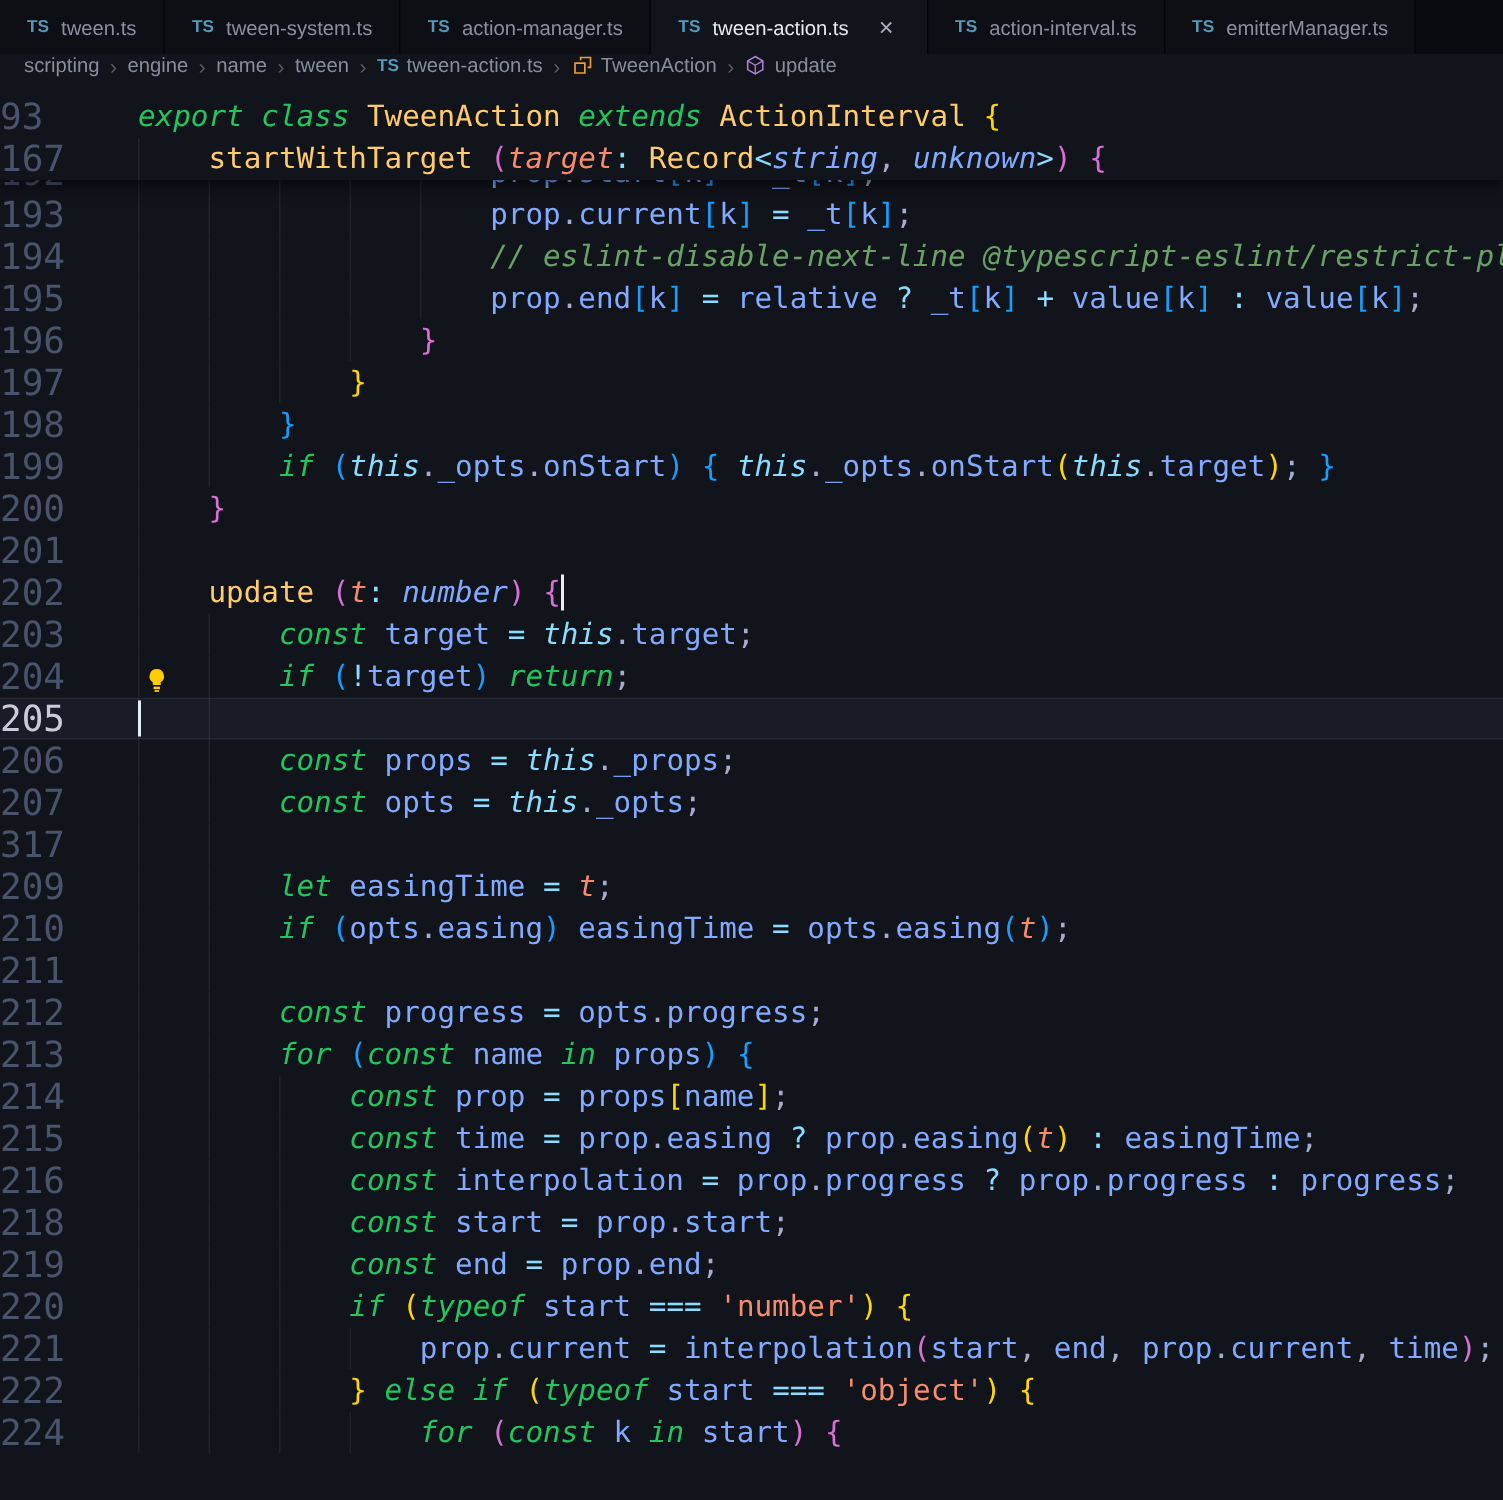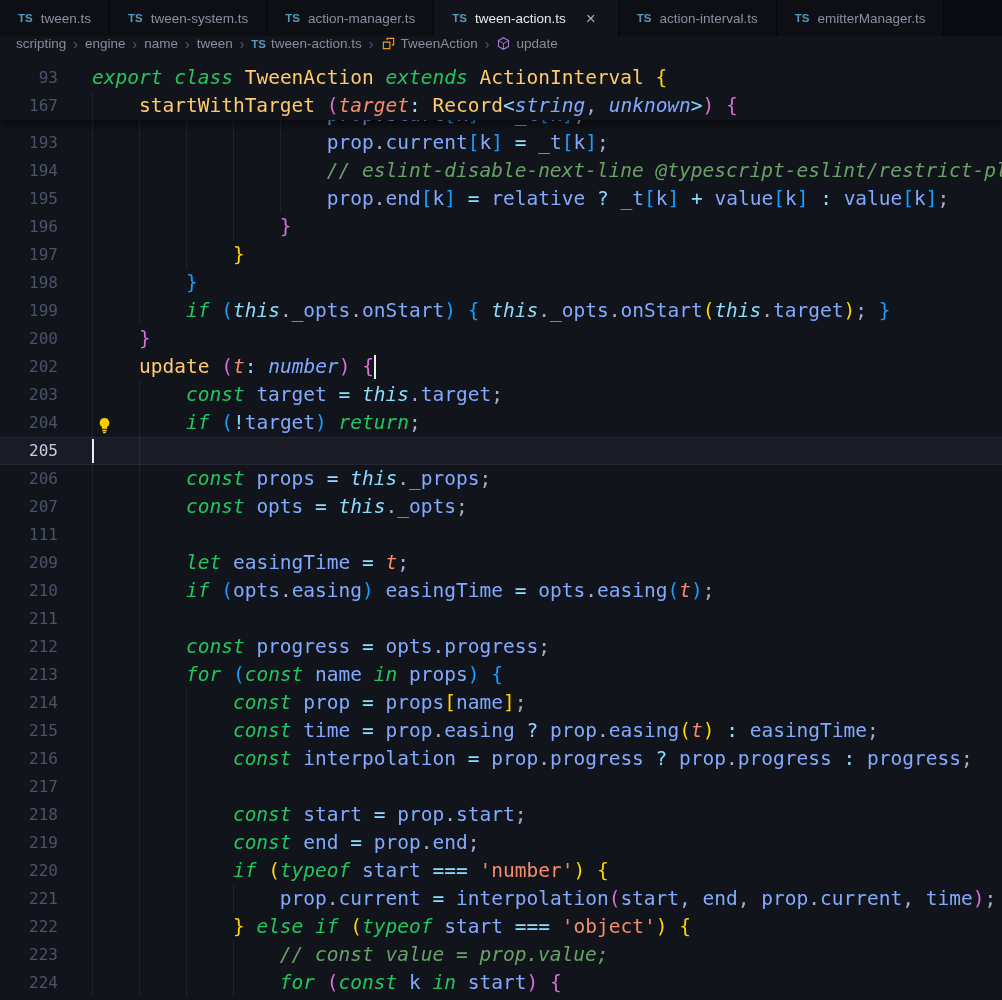--- a/index.html
+++ b/index.html
@@ -25,21 +25,21 @@
   .bc-item svg, .bc-item .ts-badge { display:inline-block; }
   
   .editor { position:absolute; top:64px; left:0; width:1002px; bottom:0; overflow:hidden; background:#12141c; }
   .content { position:absolute; top:37px; left:0; width:100%; }
   .sticky { position:absolute; top:0; left:0; width:100%; height:56px; background:#12141c; z-index:5;
             box-shadow:0 5px 9px rgba(0,0,0,0.5); }
   .line { position:relative; display:flex; height:28px; line-height:28px;
           font-family:"DejaVu Sans Mono", monospace; font-size:19.5px; white-space:pre; }
   .line.active-line { background:rgba(130,148,185,0.07);
           box-shadow:inset 0 1px 0 rgba(255,255,255,0.05), inset 0 -1px 0 rgba(255,255,255,0.05); }
-  .ln { width:58px; flex:none; text-align:right; color:#49536a; font-size:16px; }
+  .ln { width:58px; flex:none; text-align:left; color:#49536a; font-size:24px; }
   .line.active-line .ln { color:#c6cdda; }
   .gut { width:34px; flex:none; position:relative; }
   .code { position:relative; flex:1 1 auto; overflow:hidden; }
   .guide { position:absolute; top:0; bottom:0; width:1px; background:rgba(165,185,225,0.09); }
   .caret { position:absolute; top:2px; width:2px; height:24px; background:#e7edf8; z-index:3; }
   .bulb { position:absolute; left:4px; top:5px; width:17px; height:17px; z-index:2; }
   
   .tk-d  { color:#a6accd; }
   .tk-kw { color:#22c55e; font-style:italic; }
   .tk-cl { color:#ffcb6b; }
@@ -127,45 +127,44 @@
   <div class="content">
       <div class="line"><div class="ln">192</div><div class="gut"></div><div class="code"><div class="guide" style="left: 0ch;"></div><div class="guide" style="left: 4ch;"></div><div class="guide" style="left: 8ch;"></div><div class="guide" style="left: 12ch;"></div><div class="guide" style="left: 16ch;"></div><span class="tk-d">                    </span><span class="tk-v">prop</span><span class="tk-d">.</span><span class="tk-v">start</span><span class="tk-b2">[</span><span class="tk-v">k</span><span class="tk-b2">]</span><span class="tk-d"> </span><span class="tk-op">=</span><span class="tk-d"> </span><span class="tk-v">_t</span><span class="tk-b2">[</span><span class="tk-v">k</span><span class="tk-b2">]</span><span class="tk-d">;</span></div></div>
       <div class="line"><div class="ln">193</div><div class="gut"></div><div class="code"><div class="guide" style="left: 0ch;"></div><div class="guide" style="left: 4ch;"></div><div class="guide" style="left: 8ch;"></div><div class="guide" style="left: 12ch;"></div><div class="guide" style="left: 16ch;"></div><span class="tk-d">                    </span><span class="tk-v">prop</span><span class="tk-d">.</span><span class="tk-v">current</span><span class="tk-b2">[</span><span class="tk-v">k</span><span class="tk-b2">]</span><span class="tk-d"> </span><span class="tk-op">=</span><span class="tk-d"> </span><span class="tk-v">_t</span><span class="tk-b2">[</span><span class="tk-v">k</span><span class="tk-b2">]</span><span class="tk-d">;</span></div></div>
       <div class="line"><div class="ln">194</div><div class="gut"></div><div class="code"><div class="guide" style="left: 0ch;"></div><div class="guide" style="left: 4ch;"></div><div class="guide" style="left: 8ch;"></div><div class="guide" style="left: 12ch;"></div><div class="guide" style="left: 16ch;"></div><span class="tk-d">                    </span><span class="tk-cm">// eslint-disable-next-line @typescript-eslint/restrict-plus-operands</span></div></div>
       <div class="line"><div class="ln">195</div><div class="gut"></div><div class="code"><div class="guide" style="left: 0ch;"></div><div class="guide" style="left: 4ch;"></div><div class="guide" style="left: 8ch;"></div><div class="guide" style="left: 12ch;"></div><div class="guide" style="left: 16ch;"></div><span class="tk-d">                    </span><span class="tk-v">prop</span><span class="tk-d">.</span><span class="tk-v">end</span><span class="tk-b2">[</span><span class="tk-v">k</span><span class="tk-b2">]</span><span class="tk-d"> </span><span class="tk-op">=</span><span class="tk-d"> </span><span class="tk-v">relative</span><span class="tk-d"> </span><span class="tk-op">?</span><span class="tk-d"> </span><span class="tk-v">_t</span><span class="tk-b2">[</span><span class="tk-v">k</span><span class="tk-b2">]</span><span class="tk-d"> </span><span class="tk-op">+</span><span class="tk-d"> </span><span class="tk-v">value</span><span class="tk-b2">[</span><span class="tk-v">k</span><span class="tk-b2">]</span><span class="tk-d"> </span><span class="tk-op">:</span><span class="tk-d"> </span><span class="tk-v">value</span><span class="tk-b2">[</span><span class="tk-v">k</span><span class="tk-b2">]</span><span class="tk-d">;</span></div></div>
       <div class="line"><div class="ln">196</div><div class="gut"></div><div class="code"><div class="guide" style="left: 0ch;"></div><div class="guide" style="left: 4ch;"></div><div class="guide" style="left: 8ch;"></div><div class="guide" style="left: 12ch;"></div><span class="tk-d">                </span><span class="tk-b1">}</span></div></div>
       <div class="line"><div class="ln">197</div><div class="gut"></div><div class="code"><div class="guide" style="left: 0ch;"></div><div class="guide" style="left: 4ch;"></div><div class="guide" style="left: 8ch;"></div><span class="tk-d">            </span><span class="tk-b0">}</span></div></div>
       <div class="line"><div class="ln">198</div><div class="gut"></div><div class="code"><div class="guide" style="left: 0ch;"></div><div class="guide" style="left: 4ch;"></div><span class="tk-d">        </span><span class="tk-b2">}</span></div></div>
       <div class="line"><div class="ln">199</div><div class="gut"></div><div class="code"><div class="guide" style="left: 0ch;"></div><div class="guide" style="left: 4ch;"></div><span class="tk-d">        </span><span class="tk-kw">if</span><span class="tk-d"> </span><span class="tk-b2">(</span><span class="tk-th">this</span><span class="tk-d">.</span><span class="tk-v">_opts</span><span class="tk-d">.</span><span class="tk-v">onStart</span><span class="tk-b2">)</span><span class="tk-d"> </span><span class="tk-b2">{</span><span class="tk-d"> </span><span class="tk-th">this</span><span class="tk-d">.</span><span class="tk-v">_opts</span><span class="tk-d">.</span><span class="tk-v">onStart</span><span class="tk-b0">(</span><span class="tk-th">this</span><span class="tk-d">.</span><span class="tk-v">target</span><span class="tk-b0">)</span><span class="tk-d">; </span><span class="tk-b2">}</span></div></div>
       <div class="line"><div class="ln">200</div><div class="gut"></div><div class="code"><div class="guide" style="left: 0ch;"></div><span class="tk-d">    </span><span class="tk-b1">}</span></div></div>
+      <div class="line"><div class="ln">201</div><div class="gut"></div><div class="code"><div class="guide" style="left: 0ch;"></div></div></div>
       <div class="line"><div class="ln">202</div><div class="gut"></div><div class="code"><div class="guide" style="left: 0ch;"></div><span class="tk-d">    </span><span class="tk-fn">update</span><span class="tk-d"> </span><span class="tk-b1">(</span><span class="tk-pm">t</span><span class="tk-op">:</span><span class="tk-d"> </span><span class="tk-ty">number</span><span class="tk-b1">)</span><span class="tk-d"> </span><span class="tk-b1">{</span><div class="caret" style="left: 24ch;"></div></div></div>
       <div class="line"><div class="ln">203</div><div class="gut"></div><div class="code"><div class="guide" style="left: 0ch;"></div><div class="guide" style="left: 4ch;"></div><span class="tk-d">        </span><span class="tk-kw">const</span><span class="tk-d"> </span><span class="tk-v">target</span><span class="tk-d"> </span><span class="tk-op">=</span><span class="tk-d"> </span><span class="tk-th">this</span><span class="tk-d">.</span><span class="tk-v">target</span><span class="tk-d">;</span></div></div>
       <div class="line"><div class="ln">204</div><div class="gut"></div><div class="code"><div class="guide" style="left: 0ch;"></div><div class="guide" style="left: 4ch;"></div><span class="bulb"><svg width="17" height="17" viewBox="0 0 16 16">
               <path fill="#ffcc00" d="M8 1a4.5 4.5 0 0 0-2.5 8.25V11h5V9.25A4.5 4.5 0 0 0 8 1z"></path>
               <rect x="6" y="12" width="4" height="1.6" fill="#ffcc00"></rect>
               <rect x="6.6" y="14.2" width="2.8" height="1.1" fill="#ffcc00"></rect>
             </svg></span><span class="tk-d">        </span><span class="tk-kw">if</span><span class="tk-d"> </span><span class="tk-b2">(</span><span class="tk-op">!</span><span class="tk-v">target</span><span class="tk-b2">)</span><span class="tk-d"> </span><span class="tk-kw">return</span><span class="tk-d">;</span></div></div>
       <div class="line active-line"><div class="ln">205</div><div class="gut"></div><div class="code"><div class="guide" style="left: 0ch;"></div><div class="guide" style="left: 4ch;"></div><div class="caret" style="left: 0ch;"></div></div></div>
       <div class="line"><div class="ln">206</div><div class="gut"></div><div class="code"><div class="guide" style="left: 0ch;"></div><div class="guide" style="left: 4ch;"></div><span class="tk-d">        </span><span class="tk-kw">const</span><span class="tk-d"> </span><span class="tk-v">props</span><span class="tk-d"> </span><span class="tk-op">=</span><span class="tk-d"> </span><span class="tk-th">this</span><span class="tk-d">.</span><span class="tk-v">_props</span><span class="tk-d">;</span></div></div>
       <div class="line"><div class="ln">207</div><div class="gut"></div><div class="code"><div class="guide" style="left: 0ch;"></div><div class="guide" style="left: 4ch;"></div><span class="tk-d">        </span><span class="tk-kw">const</span><span class="tk-d"> </span><span class="tk-v">opts</span><span class="tk-d"> </span><span class="tk-op">=</span><span class="tk-d"> </span><span class="tk-th">this</span><span class="tk-d">.</span><span class="tk-v">_opts</span><span class="tk-d">;</span></div></div>
-      <div class="line"><div class="ln">111</div><div class="gut"></div><div class="code"><div class="guide" style="left: 0ch;"></div><div class="guide" style="left: 4ch;"></div></div></div>
+      <div class="line"><div class="ln">317</div><div class="gut"></div><div class="code"><div class="guide" style="left: 0ch;"></div><div class="guide" style="left: 4ch;"></div></div></div>
       <div class="line"><div class="ln">209</div><div class="gut"></div><div class="code"><div class="guide" style="left: 0ch;"></div><div class="guide" style="left: 4ch;"></div><span class="tk-d">        </span><span class="tk-kw">let</span><span class="tk-d"> </span><span class="tk-v">easingTime</span><span class="tk-d"> </span><span class="tk-op">=</span><span class="tk-d"> </span><span class="tk-pm">t</span><span class="tk-d">;</span></div></div>
       <div class="line"><div class="ln">210</div><div class="gut"></div><div class="code"><div class="guide" style="left: 0ch;"></div><div class="guide" style="left: 4ch;"></div><span class="tk-d">        </span><span class="tk-kw">if</span><span class="tk-d"> </span><span class="tk-b2">(</span><span class="tk-v">opts</span><span class="tk-d">.</span><span class="tk-v">easing</span><span class="tk-b2">)</span><span class="tk-d"> </span><span class="tk-v">easingTime</span><span class="tk-d"> </span><span class="tk-op">=</span><span class="tk-d"> </span><span class="tk-v">opts</span><span class="tk-d">.</span><span class="tk-v">easing</span><span class="tk-b2">(</span><span class="tk-pm">t</span><span class="tk-b2">)</span><span class="tk-d">;</span></div></div>
       <div class="line"><div class="ln">211</div><div class="gut"></div><div class="code"><div class="guide" style="left: 0ch;"></div><div class="guide" style="left: 4ch;"></div></div></div>
       <div class="line"><div class="ln">212</div><div class="gut"></div><div class="code"><div class="guide" style="left: 0ch;"></div><div class="guide" style="left: 4ch;"></div><span class="tk-d">        </span><span class="tk-kw">const</span><span class="tk-d"> </span><span class="tk-v">progress</span><span class="tk-d"> </span><span class="tk-op">=</span><span class="tk-d"> </span><span class="tk-v">opts</span><span class="tk-d">.</span><span class="tk-v">progress</span><span class="tk-d">;</span></div></div>
       <div class="line"><div class="ln">213</div><div class="gut"></div><div class="code"><div class="guide" style="left: 0ch;"></div><div class="guide" style="left: 4ch;"></div><span class="tk-d">        </span><span class="tk-kw">for</span><span class="tk-d"> </span><span class="tk-b2">(</span><span class="tk-kw">const</span><span class="tk-d"> </span><span class="tk-v">name</span><span class="tk-d"> </span><span class="tk-kw">in</span><span class="tk-d"> </span><span class="tk-v">props</span><span class="tk-b2">)</span><span class="tk-d"> </span><span class="tk-b2">{</span></div></div>
       <div class="line"><div class="ln">214</div><div class="gut"></div><div class="code"><div class="guide" style="left: 0ch;"></div><div class="guide" style="left: 4ch;"></div><div class="guide" style="left: 8ch;"></div><span class="tk-d">            </span><span class="tk-kw">const</span><span class="tk-d"> </span><span class="tk-v">prop</span><span class="tk-d"> </span><span class="tk-op">=</span><span class="tk-d"> </span><span class="tk-v">props</span><span class="tk-b0">[</span><span class="tk-v">name</span><span class="tk-b0">]</span><span class="tk-d">;</span></div></div>
       <div class="line"><div class="ln">215</div><div class="gut"></div><div class="code"><div class="guide" style="left: 0ch;"></div><div class="guide" style="left: 4ch;"></div><div class="guide" style="left: 8ch;"></div><span class="tk-d">            </span><span class="tk-kw">const</span><span class="tk-d"> </span><span class="tk-v">time</span><span class="tk-d"> </span><span class="tk-op">=</span><span class="tk-d"> </span><span class="tk-v">prop</span><span class="tk-d">.</span><span class="tk-v">easing</span><span class="tk-d"> </span><span class="tk-op">?</span><span class="tk-d"> </span><span class="tk-v">prop</span><span class="tk-d">.</span><span class="tk-v">easing</span><span class="tk-b0">(</span><span class="tk-pm">t</span><span class="tk-b0">)</span><span class="tk-d"> </span><span class="tk-op">:</span><span class="tk-d"> </span><span class="tk-v">easingTime</span><span class="tk-d">;</span></div></div>
       <div class="line"><div class="ln">216</div><div class="gut"></div><div class="code"><div class="guide" style="left: 0ch;"></div><div class="guide" style="left: 4ch;"></div><div class="guide" style="left: 8ch;"></div><span class="tk-d">            </span><span class="tk-kw">const</span><span class="tk-d"> </span><span class="tk-v">interpolation</span><span class="tk-d"> </span><span class="tk-op">=</span><span class="tk-d"> </span><span class="tk-v">prop</span><span class="tk-d">.</span><span class="tk-v">progress</span><span class="tk-d"> </span><span class="tk-op">?</span><span class="tk-d"> </span><span class="tk-v">prop</span><span class="tk-d">.</span><span class="tk-v">progress</span><span class="tk-d"> </span><span class="tk-op">:</span><span class="tk-d"> </span><span class="tk-v">progress</span><span class="tk-d">;</span></div></div>
-      <div class="line"><div class="ln">217</div><div class="gut"></div><div class="code"><div class="guide" style="left: 0ch;"></div><div class="guide" style="left: 4ch;"></div><div class="guide" style="left: 8ch;"></div></div></div>
       <div class="line"><div class="ln">218</div><div class="gut"></div><div class="code"><div class="guide" style="left: 0ch;"></div><div class="guide" style="left: 4ch;"></div><div class="guide" style="left: 8ch;"></div><span class="tk-d">            </span><span class="tk-kw">const</span><span class="tk-d"> </span><span class="tk-v">start</span><span class="tk-d"> </span><span class="tk-op">=</span><span class="tk-d"> </span><span class="tk-v">prop</span><span class="tk-d">.</span><span class="tk-v">start</span><span class="tk-d">;</span></div></div>
       <div class="line"><div class="ln">219</div><div class="gut"></div><div class="code"><div class="guide" style="left: 0ch;"></div><div class="guide" style="left: 4ch;"></div><div class="guide" style="left: 8ch;"></div><span class="tk-d">            </span><span class="tk-kw">const</span><span class="tk-d"> </span><span class="tk-v">end</span><span class="tk-d"> </span><span class="tk-op">=</span><span class="tk-d"> </span><span class="tk-v">prop</span><span class="tk-d">.</span><span class="tk-v">end</span><span class="tk-d">;</span></div></div>
       <div class="line"><div class="ln">220</div><div class="gut"></div><div class="code"><div class="guide" style="left: 0ch;"></div><div class="guide" style="left: 4ch;"></div><div class="guide" style="left: 8ch;"></div><span class="tk-d">            </span><span class="tk-kw">if</span><span class="tk-d"> </span><span class="tk-b0">(</span><span class="tk-kw">typeof</span><span class="tk-d"> </span><span class="tk-v">start</span><span class="tk-d"> </span><span class="tk-op">===</span><span class="tk-d"> </span><span class="tk-str">'number'</span><span class="tk-b0">)</span><span class="tk-d"> </span><span class="tk-b0">{</span></div></div>
       <div class="line"><div class="ln">221</div><div class="gut"></div><div class="code"><div class="guide" style="left: 0ch;"></div><div class="guide" style="left: 4ch;"></div><div class="guide" style="left: 8ch;"></div><div class="guide" style="left: 12ch;"></div><span class="tk-d">                </span><span class="tk-v">prop</span><span class="tk-d">.</span><span class="tk-v">current</span><span class="tk-d"> </span><span class="tk-op">=</span><span class="tk-d"> </span><span class="tk-v">interpolation</span><span class="tk-b1">(</span><span class="tk-v">start</span><span class="tk-d">, </span><span class="tk-v">end</span><span class="tk-d">, </span><span class="tk-v">prop</span><span class="tk-d">.</span><span class="tk-v">current</span><span class="tk-d">, </span><span class="tk-v">time</span><span class="tk-b1">)</span><span class="tk-d">;</span></div></div>
       <div class="line"><div class="ln">222</div><div class="gut"></div><div class="code"><div class="guide" style="left: 0ch;"></div><div class="guide" style="left: 4ch;"></div><div class="guide" style="left: 8ch;"></div><span class="tk-d">            </span><span class="tk-b0">}</span><span class="tk-d"> </span><span class="tk-kw">else</span><span class="tk-d"> </span><span class="tk-kw">if</span><span class="tk-d"> </span><span class="tk-b0">(</span><span class="tk-kw">typeof</span><span class="tk-d"> </span><span class="tk-v">start</span><span class="tk-d"> </span><span class="tk-op">===</span><span class="tk-d"> </span><span class="tk-str">'object'</span><span class="tk-b0">)</span><span class="tk-d"> </span><span class="tk-b0">{</span></div></div>
-      <div class="line"><div class="ln">223</div><div class="gut"></div><div class="code"><div class="guide" style="left: 0ch;"></div><div class="guide" style="left: 4ch;"></div><div class="guide" style="left: 8ch;"></div><div class="guide" style="left: 12ch;"></div><span class="tk-d">                </span><span class="tk-cm">// const value = prop.value;</span></div></div>
       <div class="line"><div class="ln">224</div><div class="gut"></div><div class="code"><div class="guide" style="left: 0ch;"></div><div class="guide" style="left: 4ch;"></div><div class="guide" style="left: 8ch;"></div><div class="guide" style="left: 12ch;"></div><span class="tk-d">                </span><span class="tk-kw">for</span><span class="tk-d"> </span><span class="tk-b1">(</span><span class="tk-kw">const</span><span class="tk-d"> </span><span class="tk-v">k</span><span class="tk-d"> </span><span class="tk-kw">in</span><span class="tk-d"> </span><span class="tk-v">start</span><span class="tk-b1">)</span><span class="tk-d"> </span><span class="tk-b1">{</span></div></div>
     </div>
   <div class="sticky">
       <div class="line"><div class="ln">93</div><div class="gut"></div><div class="code"><span class="tk-kw">export</span><span class="tk-d"> </span><span class="tk-kw">class</span><span class="tk-d"> </span><span class="tk-cl">TweenAction</span><span class="tk-d"> </span><span class="tk-kw">extends</span><span class="tk-d"> </span><span class="tk-cl">ActionInterval</span><span class="tk-d"> </span><span class="tk-b0">{</span></div></div>
       <div class="line"><div class="ln">167</div><div class="gut"></div><div class="code"><div class="guide" style="left: 0ch;"></div><span class="tk-d">    </span><span class="tk-fn">startWithTarget</span><span class="tk-d"> </span><span class="tk-b1">(</span><span class="tk-pm">target</span><span class="tk-op">:</span><span class="tk-d"> </span><span class="tk-cl">Record</span><span class="tk-op">&lt;</span><span class="tk-ty">string</span><span class="tk-d">, </span><span class="tk-ty">unknown</span><span class="tk-op">&gt;</span><span class="tk-b1">)</span><span class="tk-d"> </span><span class="tk-b1">{</span></div></div>
     </div>
 </div>
 
 </body></html>

